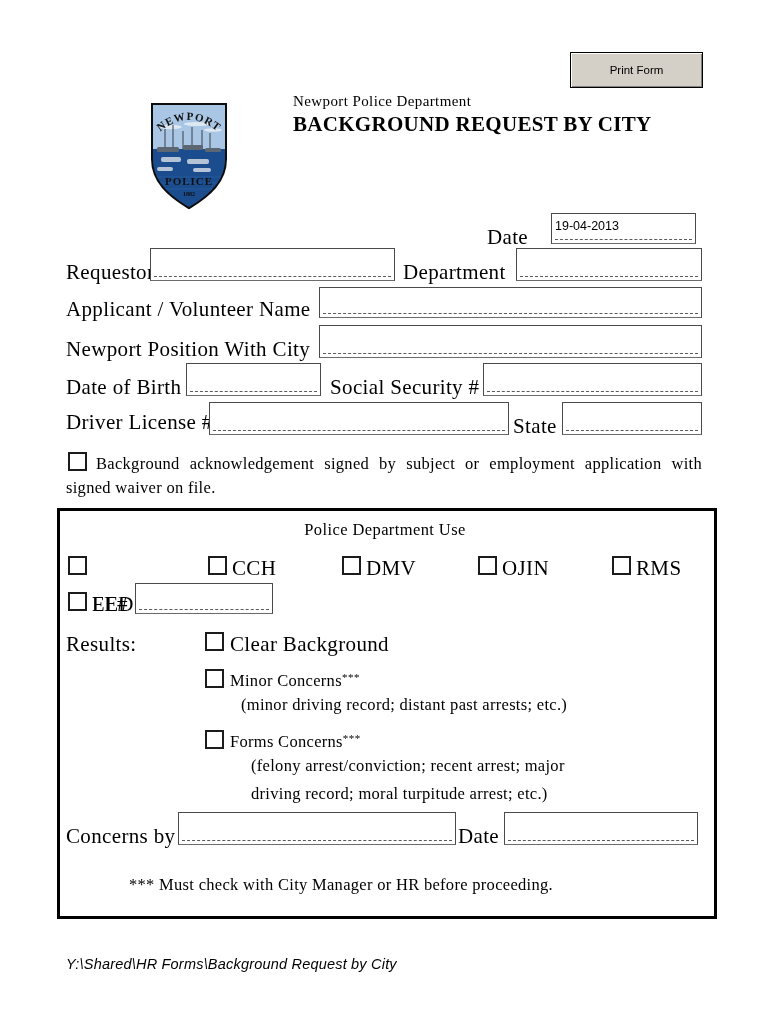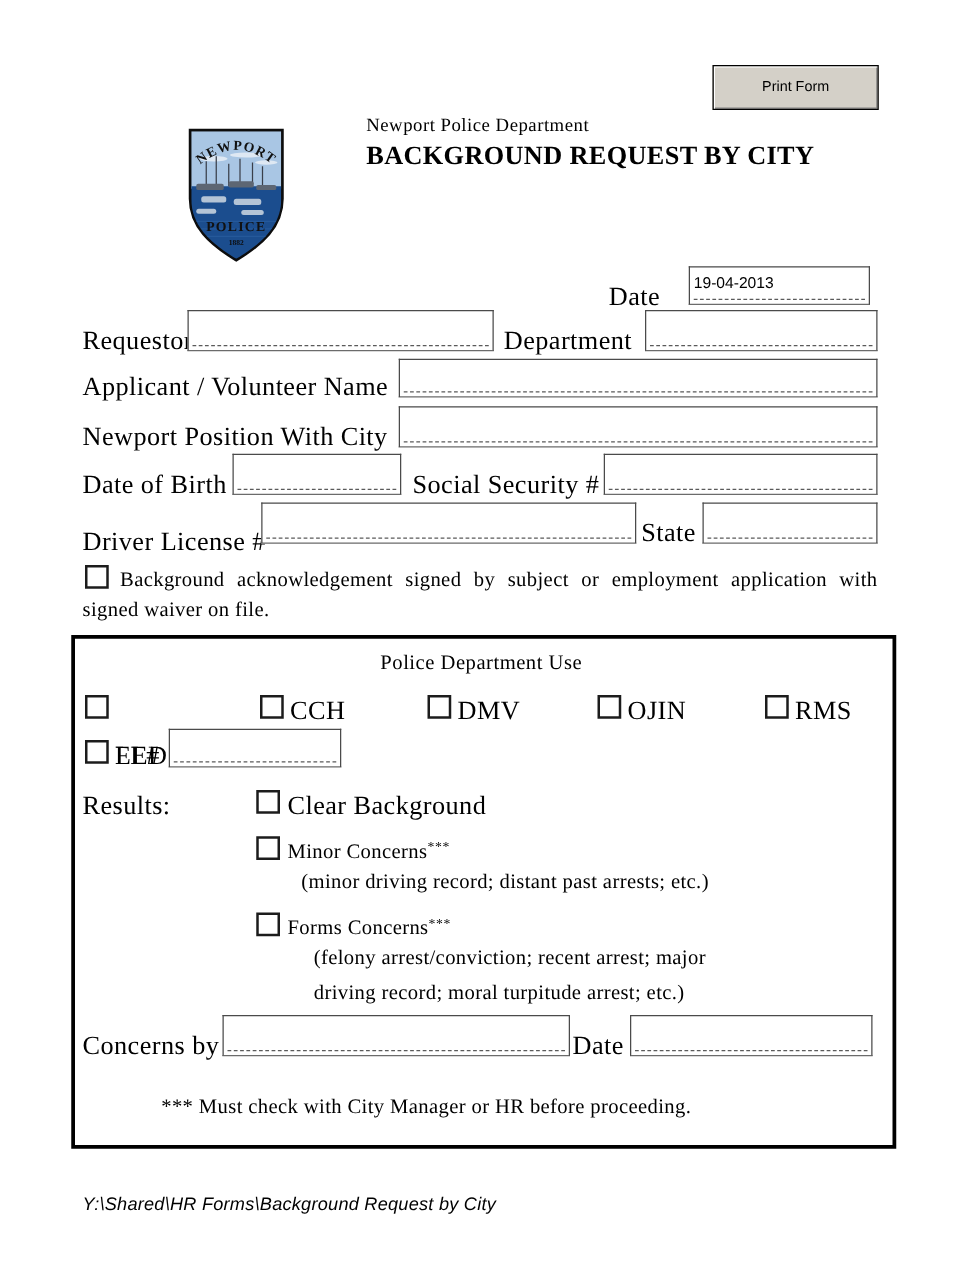--- a/index.html
+++ b/index.html
@@ -264,21 +264,21 @@
   <div class="lbl" style="left:66px; top:377px;">Date of Birth</div>
   <div class="fld" style="left:186px; top:363px; width:135px; height:33px;">
     <input type="text" value="" style="">
   </div>
 
   <div class="lbl" style="left:330px; top:377px;">Social Security #</div>
   <div class="fld" style="left:483px; top:363px; width:219px; height:33px;">
     <input type="text" value="" style="">
   </div>
 
-  <div class="lbl" style="left:66px; top:412px;margin-top:11px;">Driver License #</div>
+  <div class="lbl" style="left:66px; top:412px;">Driver License #</div>
   <div class="fld" style="left:209px; top:402px; width:300px; height:33px;">
     <input type="text" value="" style="">
   </div>
 
   <div class="lbl" style="left:513px; top:416px;">State</div>
   <div class="fld" style="left:562px; top:402px; width:140px; height:33px;">
     <input type="text" value="" style="">
   </div>
 
   <div class="cbx" style="left:68px; top:452px;"></div>

